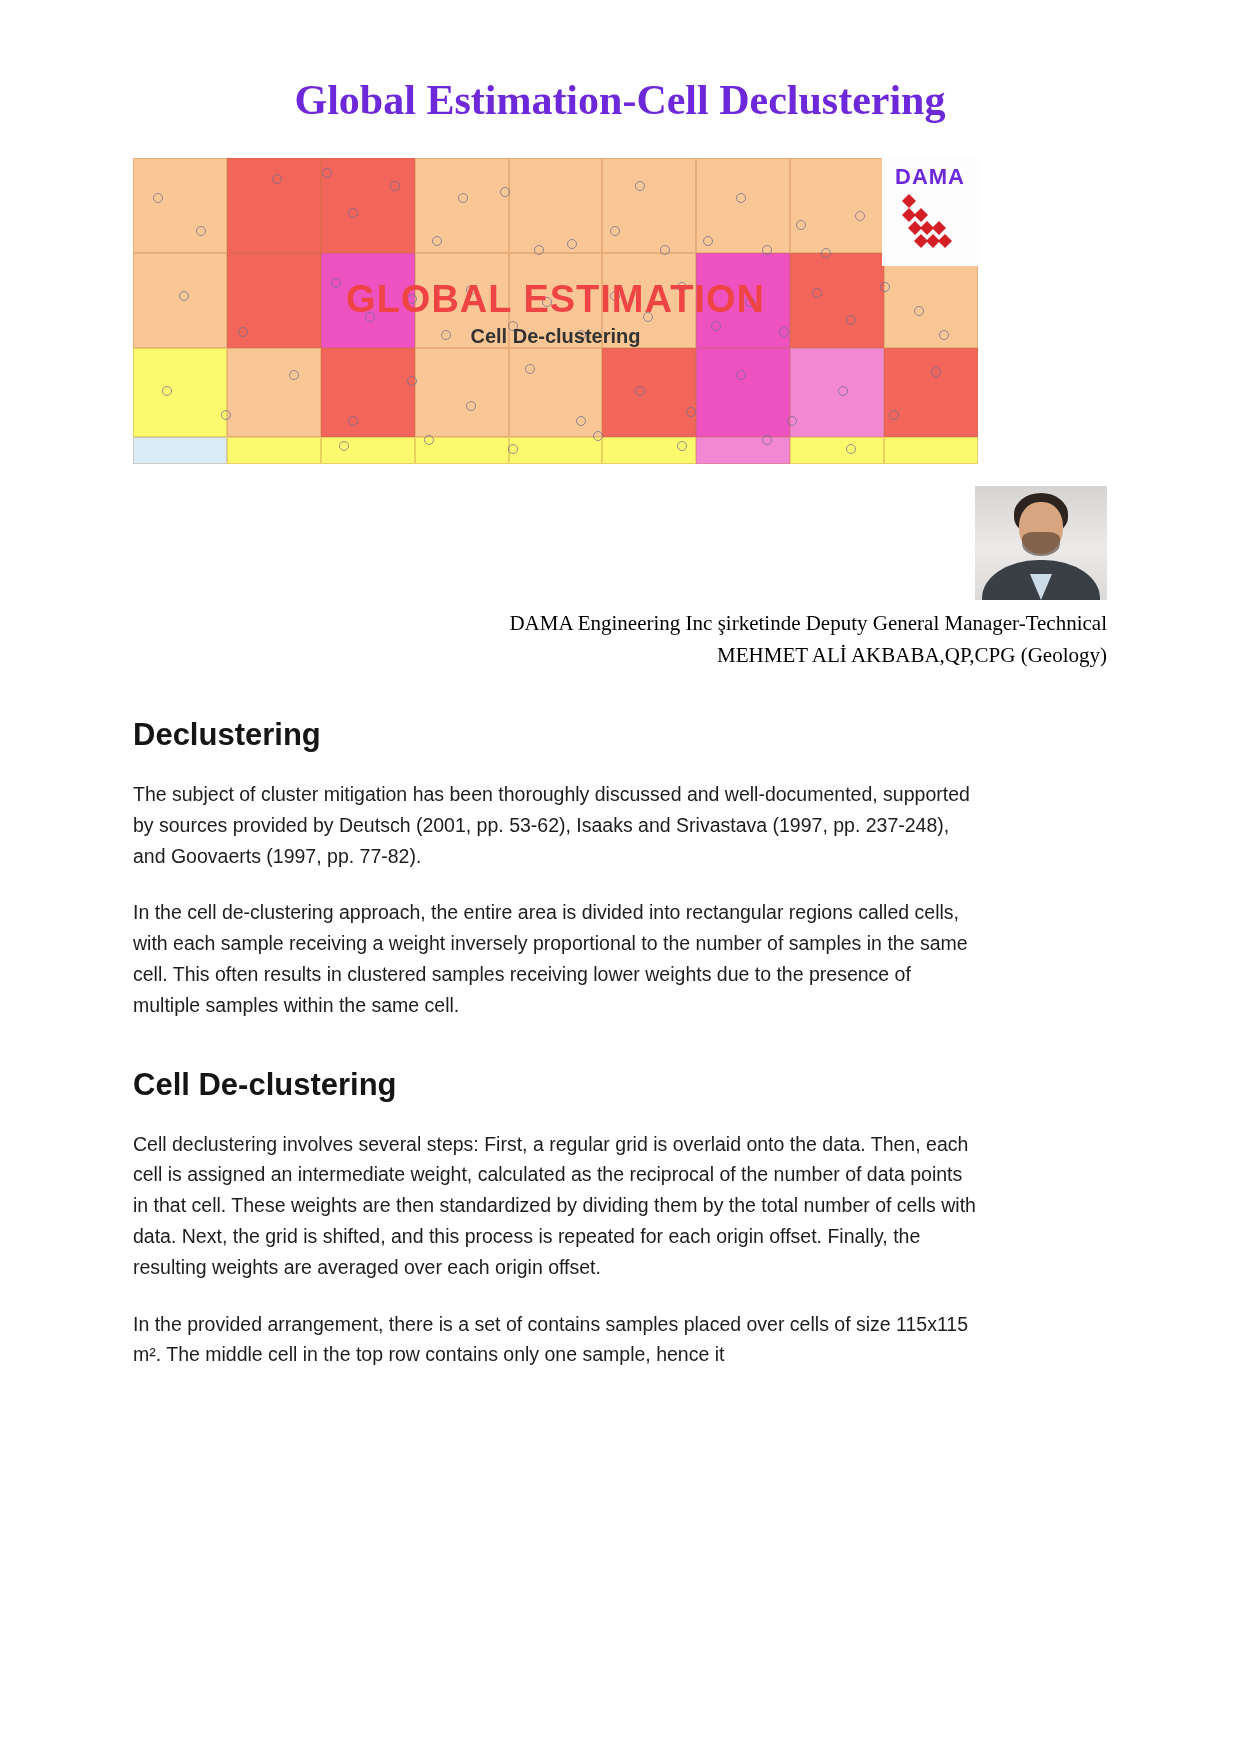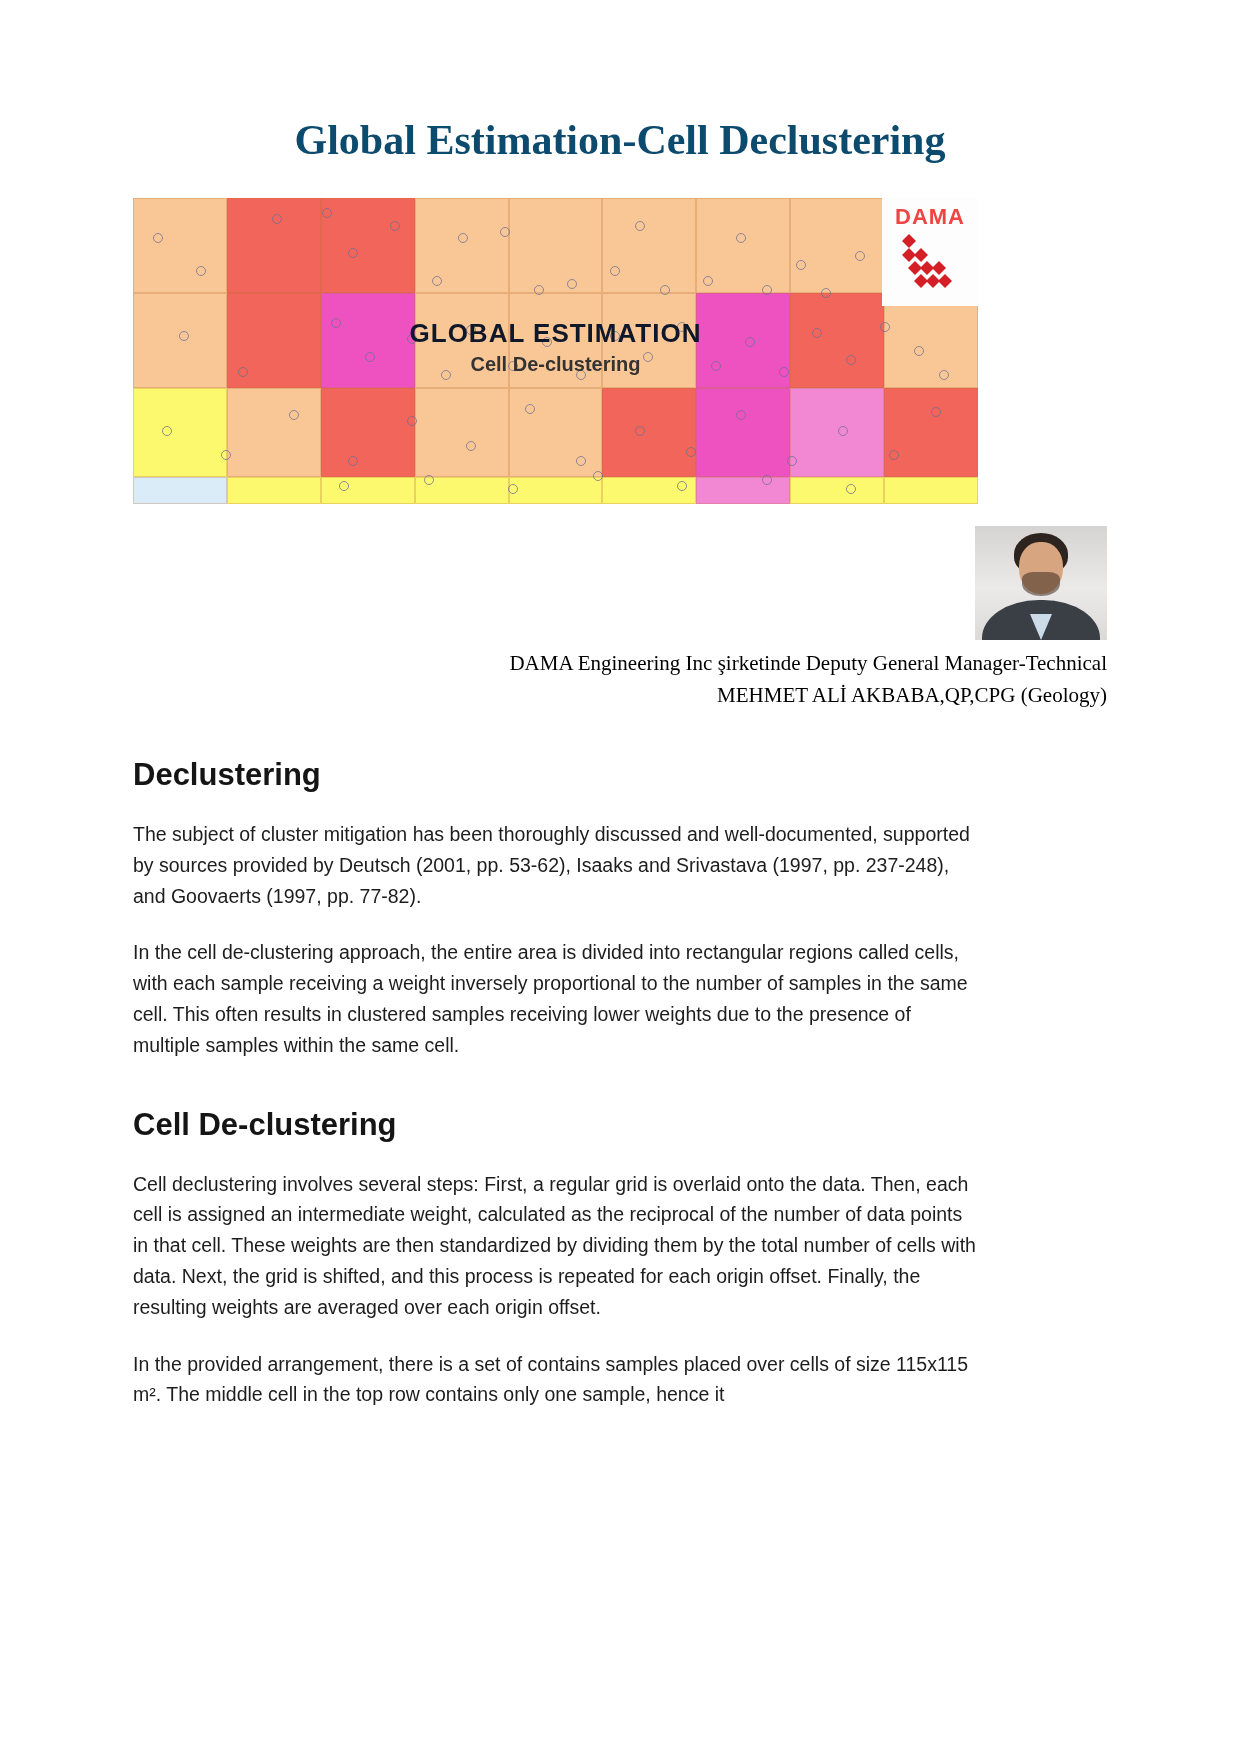--- a/index.html
+++ b/index.html
@@ -11,22 +11,22 @@
     position:relative;
     overflow:hidden;
   }
   .page { width:1240px; padding:0 133px; }
 
   .doc-title {
     font-family:"Liberation Serif", serif;
     font-weight:bold;
     font-size:42px;
     text-align:center;
-    margin-top:116px;
-    color:#0c4a6e;
+    margin-top:76px;
+    color:#6d28d9;
   }
 
   
   .banner {
     position:relative;
     width:845px;
     height:306px;
     margin-top:34px;
     overflow:hidden;
   }
@@ -45,24 +45,24 @@
     border-radius:50%;
     transform:translate(-50%,-50%);
   }
   .banner-text {
     position:absolute;
     top:120px; left:0; right:0;
     text-align:center;
     pointer-events:none;
   }
   .banner-heading {
-    font-size:26px;
+    font-size:38px;
     font-weight:bold;
     letter-spacing:1px;
-    color:#0f172a;
+    color:#ef4444;
   }
   .banner-subheading {
     font-size:20px;
     font-weight:bold;
     color:#333;
     margin-top:4px;
   }
   .dama-logo {
     position:absolute;
     top:0; right:0;
@@ -258,21 +258,21 @@
         <div class="sample-dot" style="left: 55%; top: 91%;"></div>
         <div class="sample-dot" style="left: 65%; top: 94%;"></div>
         <div class="sample-dot" style="left: 75%; top: 92%;"></div>
         <div class="sample-dot" style="left: 85%; top: 95%;"></div>
       </div>
     <div class="banner-text">
       <div class="banner-heading">GLOBAL ESTIMATION</div>
       <div class="banner-subheading">Cell De-clustering</div>
     </div>
     <div class="dama-logo">
-      <div class="dama-logo-text" style="color: #ef4444;">DAMA</div>
+      <div class="dama-logo-text" style="color: #6d28d9;">DAMA</div>
       <svg class="dama-diamonds" width="62" height="60" viewBox="0 0 62 60" aria-hidden="true">
         <path d="M10 0 l7 7 -7 7 -7 -7 Z" fill="#d41f26"></path>
         <path d="M10 14 l7 7 -7 7 -7 -7 Z" fill="#d41f26"></path>
         <path d="M22 14 l7 7 -7 7 -7 -7 Z" fill="#d41f26"></path>
         <path d="M16 27 l7 7 -7 7 -7 -7 Z" fill="#d41f26"></path>
         <path d="M28 27 l7 7 -7 7 -7 -7 Z" fill="#d41f26"></path>
         <path d="M40 27 l7 7 -7 7 -7 -7 Z" fill="#d41f26"></path>
         <path d="M22 40 l7 7 -7 7 -7 -7 Z" fill="#d41f26"></path>
         <path d="M34 40 l7 7 -7 7 -7 -7 Z" fill="#d41f26"></path>
         <path d="M46 40 l7 7 -7 7 -7 -7 Z" fill="#d41f26"></path>

